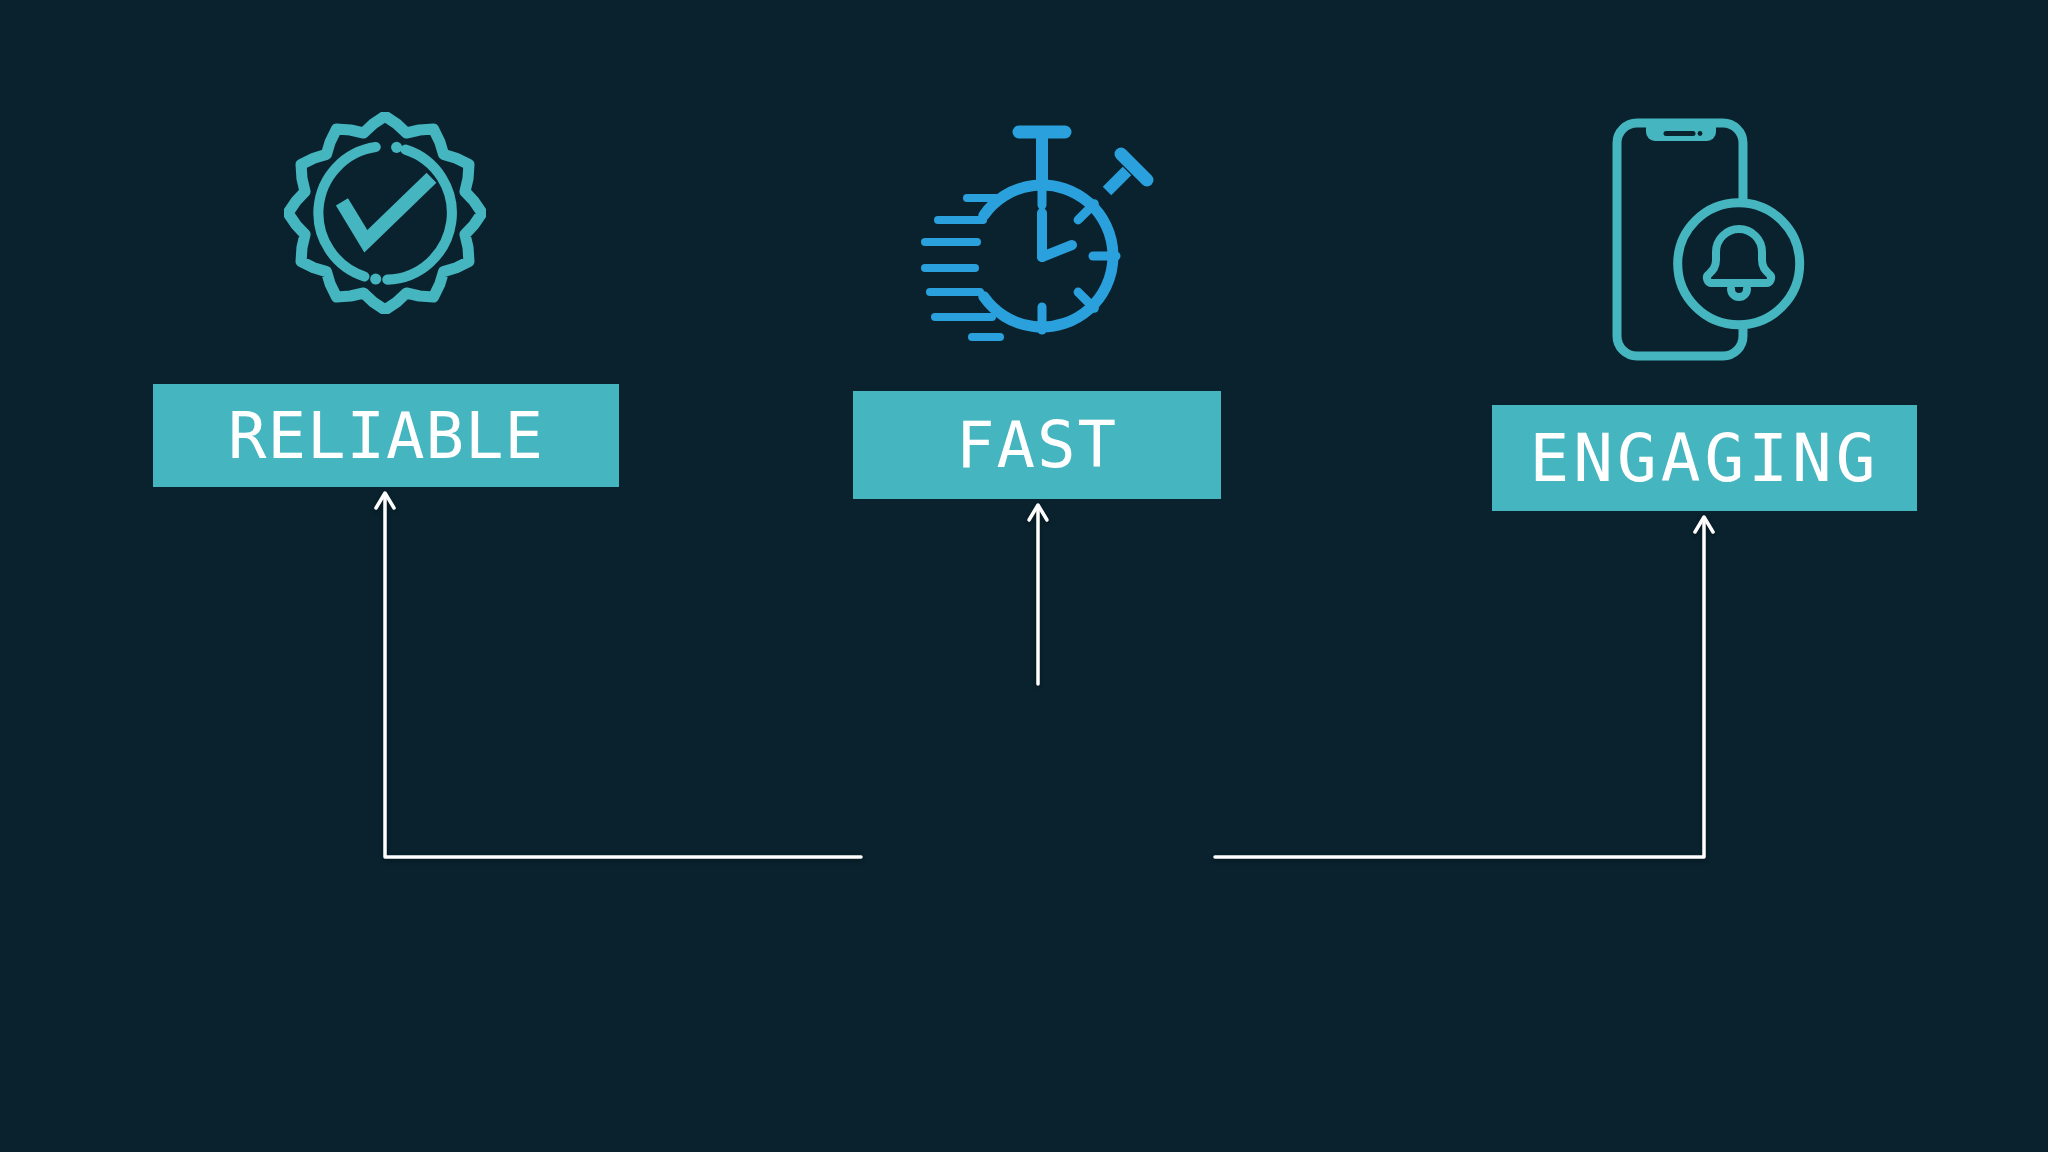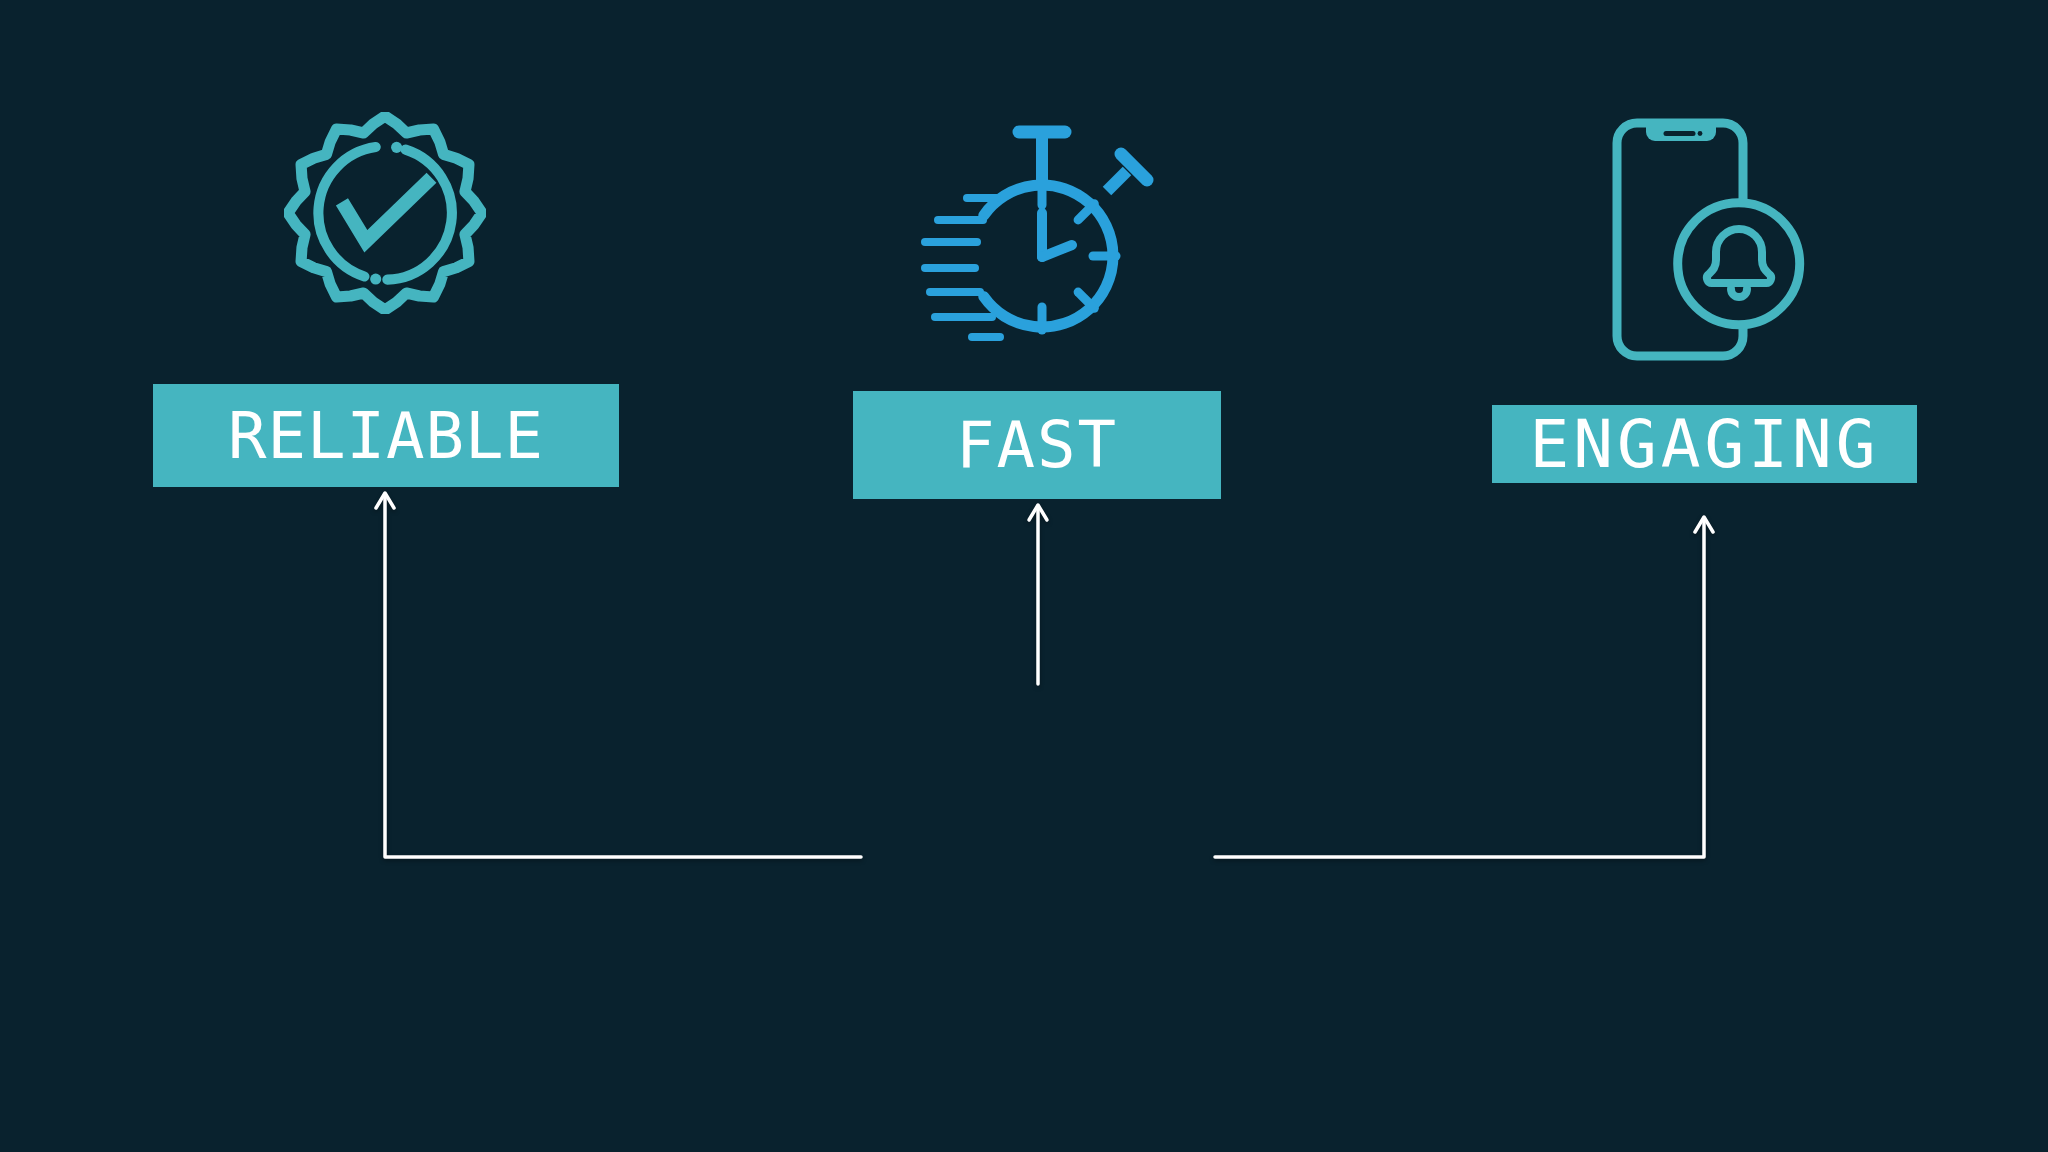--- a/index.html
+++ b/index.html
@@ -29,21 +29,21 @@
     background: var(--teal);
     color: var(--text);
     display: flex;
     align-items: center;
     justify-content: center;
     font-family: "DejaVu Sans Mono", monospace;
     white-space: nowrap;
   }
   #box-reliable { left: 153px; top: 384px; width: 466px; height: 103px; font-size: 64px; letter-spacing: 1px; }
   #box-fast     { left: 853px; top: 391px; width: 368px; height: 108px; font-size: 64px; letter-spacing: 2px; }
-  #box-engaging { left: 1492px; top: 405px; width: 425px; height: 78px; font-size: 66px; letter-spacing: 4px; }
+  #box-engaging { left: 1492px; top: 405px; width: 425px; height: 106px; font-size: 66px; letter-spacing: 4px; }
 
   #connectors {
     position: absolute;
     left: 0; top: 0;
     width: 2048px; height: 1152px;
     pointer-events: none;
     filter: drop-shadow(0 2px 2px rgba(0,0,0,0.35));
   }
   #connectors path {
     stroke: var(--line);

